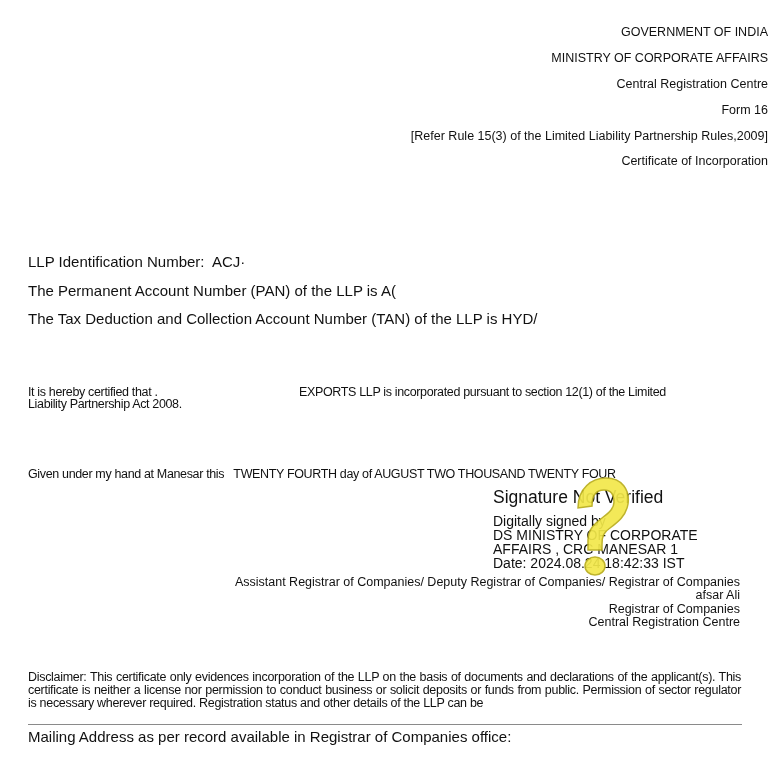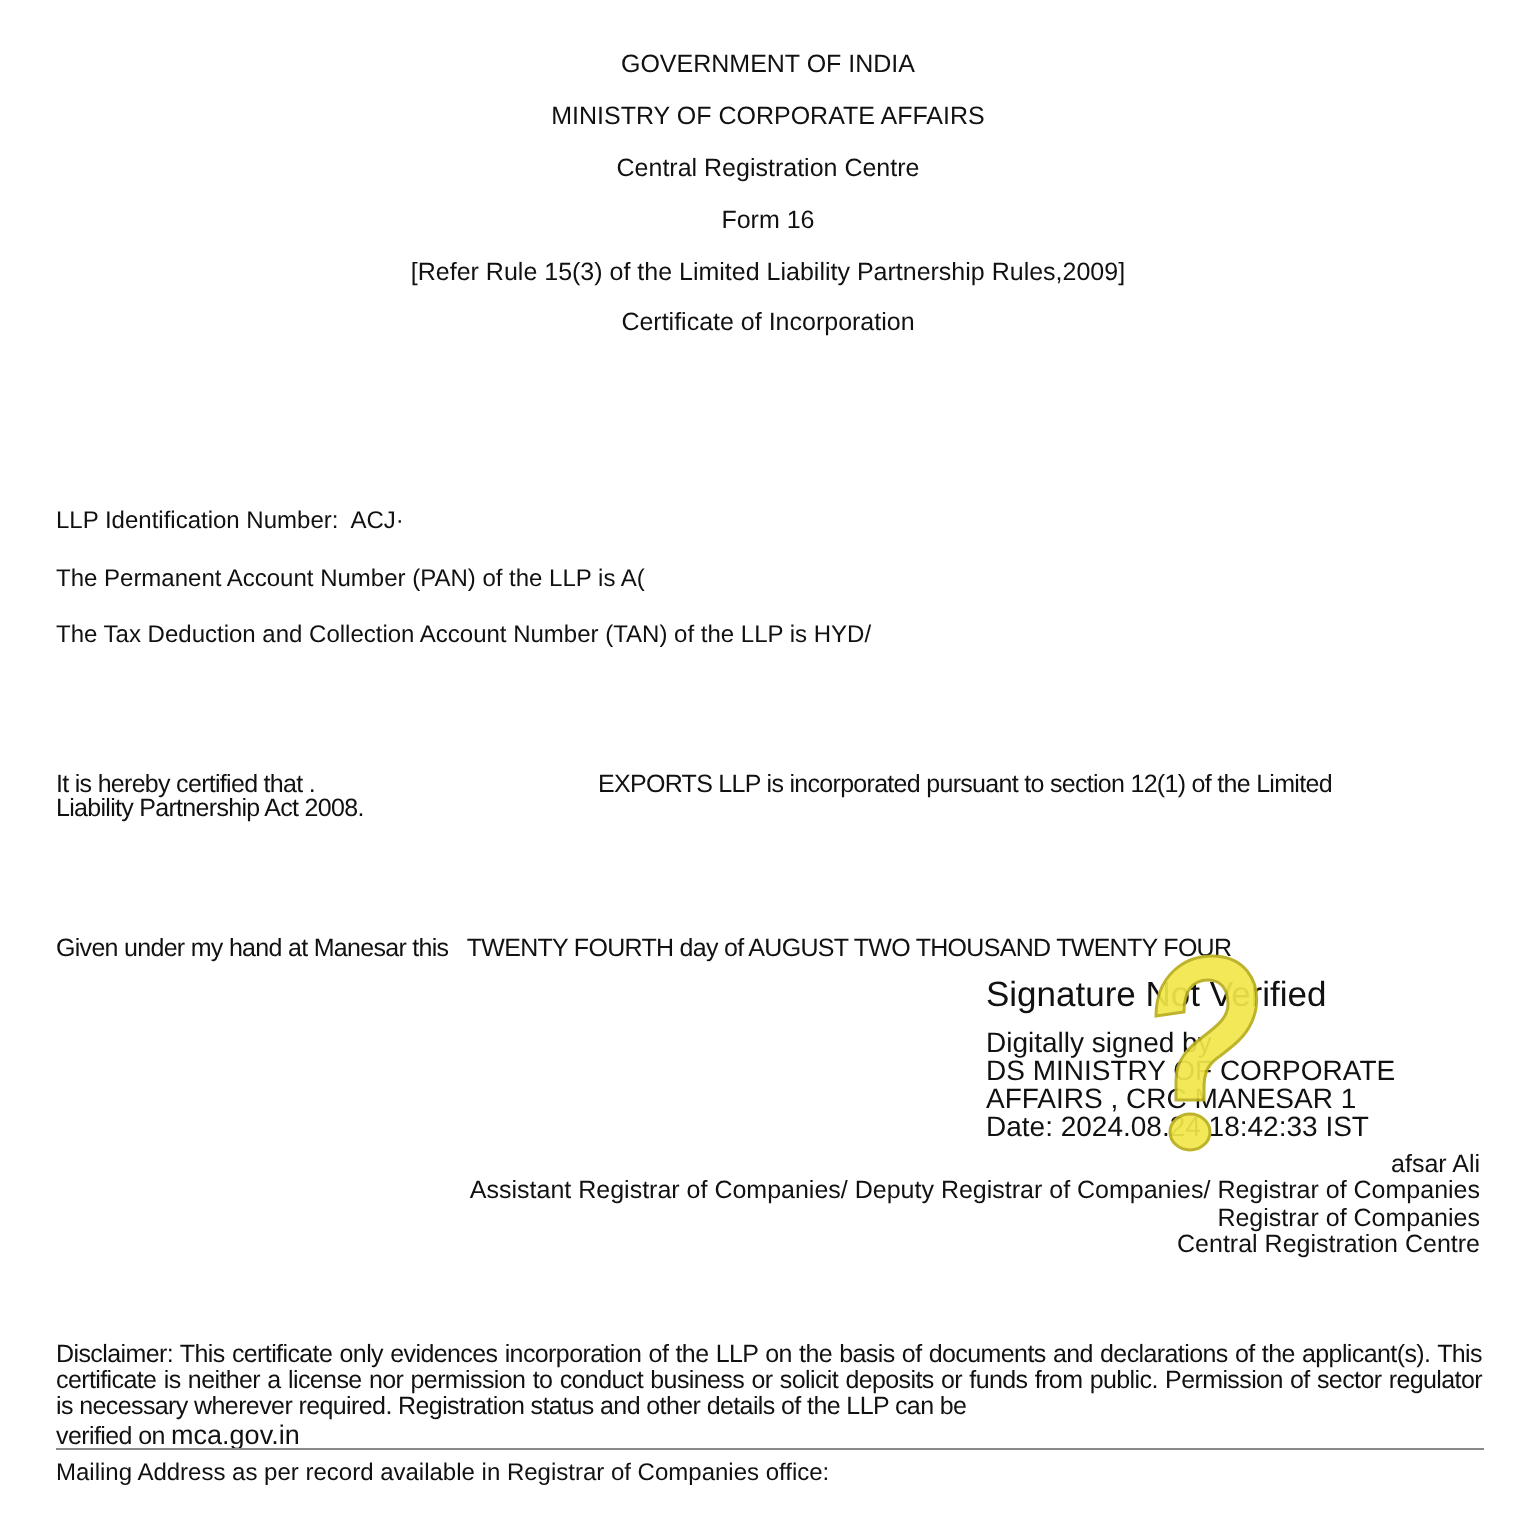--- a/index.html
+++ b/index.html
@@ -5,24 +5,24 @@
     * { margin: 0; padding: 0; box-sizing: border-box; }
     html, body {
       width: 768px; height: 768px; background: #ffffff; overflow: hidden;
     }
     body {
       position: relative;
       font-family: "Liberation Sans", "DejaVu Sans", sans-serif;
       color: #111111;
     }
     .abs { position: absolute; white-space: nowrap; }
-    .center { left: 0; width: 768px; text-align: center; }
+    .center { left: 0; width: 768px; text-align: right; }
     .hdr { font-size: 12.5px; }
     .bold { font-weight: normal; }
-    .body-text { font-size: 12px; }
+    .body-text { font-size: 15px; }
     .cond { font-size: 12.5px; letter-spacing: -0.35px; margin-top: 10px; }
     .sig-title { font-size: 17.5px; color: #111; }
     .sig-line { font-size: 14px; line-height: 14px; color: #111; }
     .right-block {
       position: absolute; right: 28px; text-align: right;
       font-size: 12.5px; line-height: 13.3px; white-space: nowrap;
     }
     .disclaimer {
       position: absolute; left: 28px; top: 671px; width: 713px;
       font-size: 12.5px; line-height: 13.2px; text-align: justify;
@@ -75,30 +75,27 @@
 <div class="abs sig-line" style="left:493px; top:528px;">DS MINISTRY OF CORPORATE</div>
 <div class="abs sig-line" style="left:493px; top:542px;">AFFAIRS , CRC MANESAR 1</div>
 <div class="abs sig-line" style="left:493px; top:556px;">Date: 2024.08.24 18:42:33 IST</div>
 
 <svg class="qmark" viewBox="0 0 64 110">
   <path d="M10 34 C10 14 24 4 38 4 C54 4 62 16 60 30 C58 42 50 48 42 54 C36 58 34 62 34 70 L34 76 L20 76 L20 66 C20 56 26 50 34 44 C42 38 46 34 46 28 C46 20 42 16 36 16 C28 16 24 22 24 32 Z" fill="#f2e84a" stroke="#b9ad1c" stroke-width="1.5" opacity="0.92"></path>
   <ellipse cx="27" cy="92" rx="10" ry="9" fill="#f2e84a" stroke="#b9ad1c" stroke-width="1.5" opacity="0.92"></ellipse>
 </svg>
 
 <div class="right-block" style="top:576px;">
+  <div>Assistant Registrar of Companies/ Deputy Registrar of Companies/ Registrar of Companies</div>
   <div>afsar  Ali</div>
-  <div>Assistant Registrar of Companies/ Deputy Registrar of Companies/ Registrar of Companies</div>
   <div>Registrar of Companies</div>
   <div>Central Registration Centre</div>
 </div>
 
 <div class="disclaimer">
   <span>Disclaimer: This certificate only evidences incorporation of the LLP on the basis of documents and declarations of the applicant(s). This certificate is neither a license nor permission to conduct business or solicit deposits or funds from public. Permission of sector regulator is necessary wherever required. Registration status and other details of the LLP can be</span>
-  <div class="last-line">
-    <span>verified on </span><span style="font-size:13.5px; letter-spacing:0;">mca.gov.in</span>
-  </div>
 </div>
 
 <div class="rule"></div>
 
 <div class="abs body-text" style="left:28px; top:730px; line-height:13.5px;">
   <div>Mailing Address as per record available in Registrar of Companies office:</div>
 </div>
 
 </body></html>

